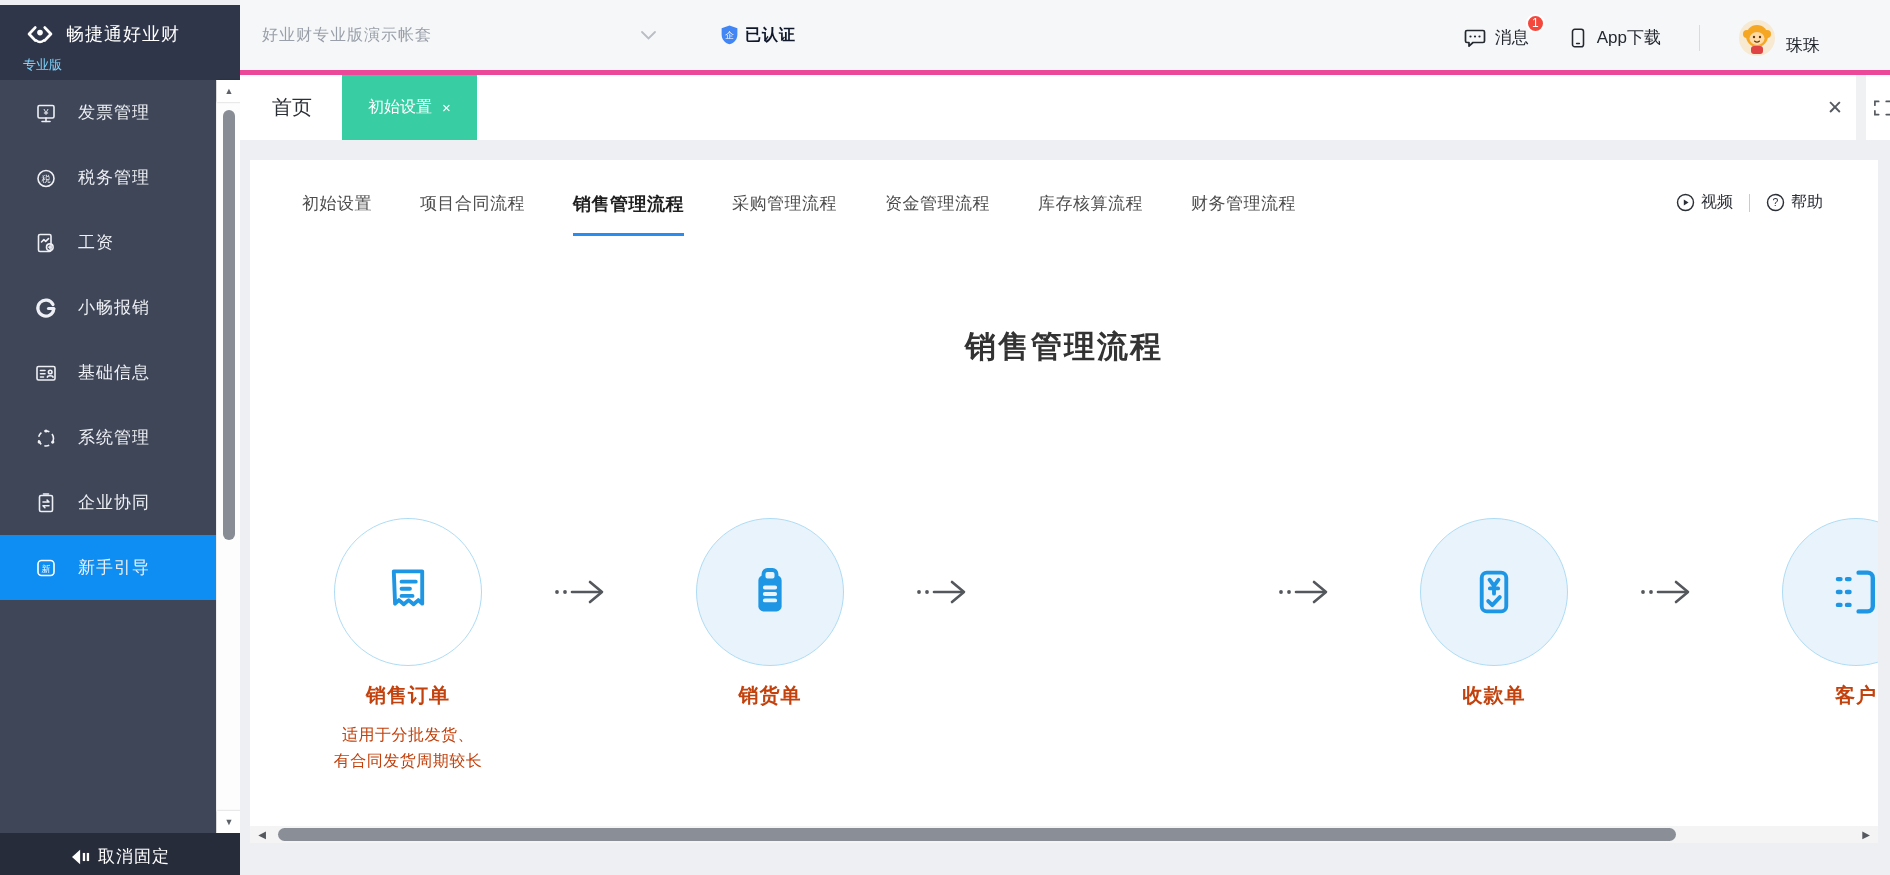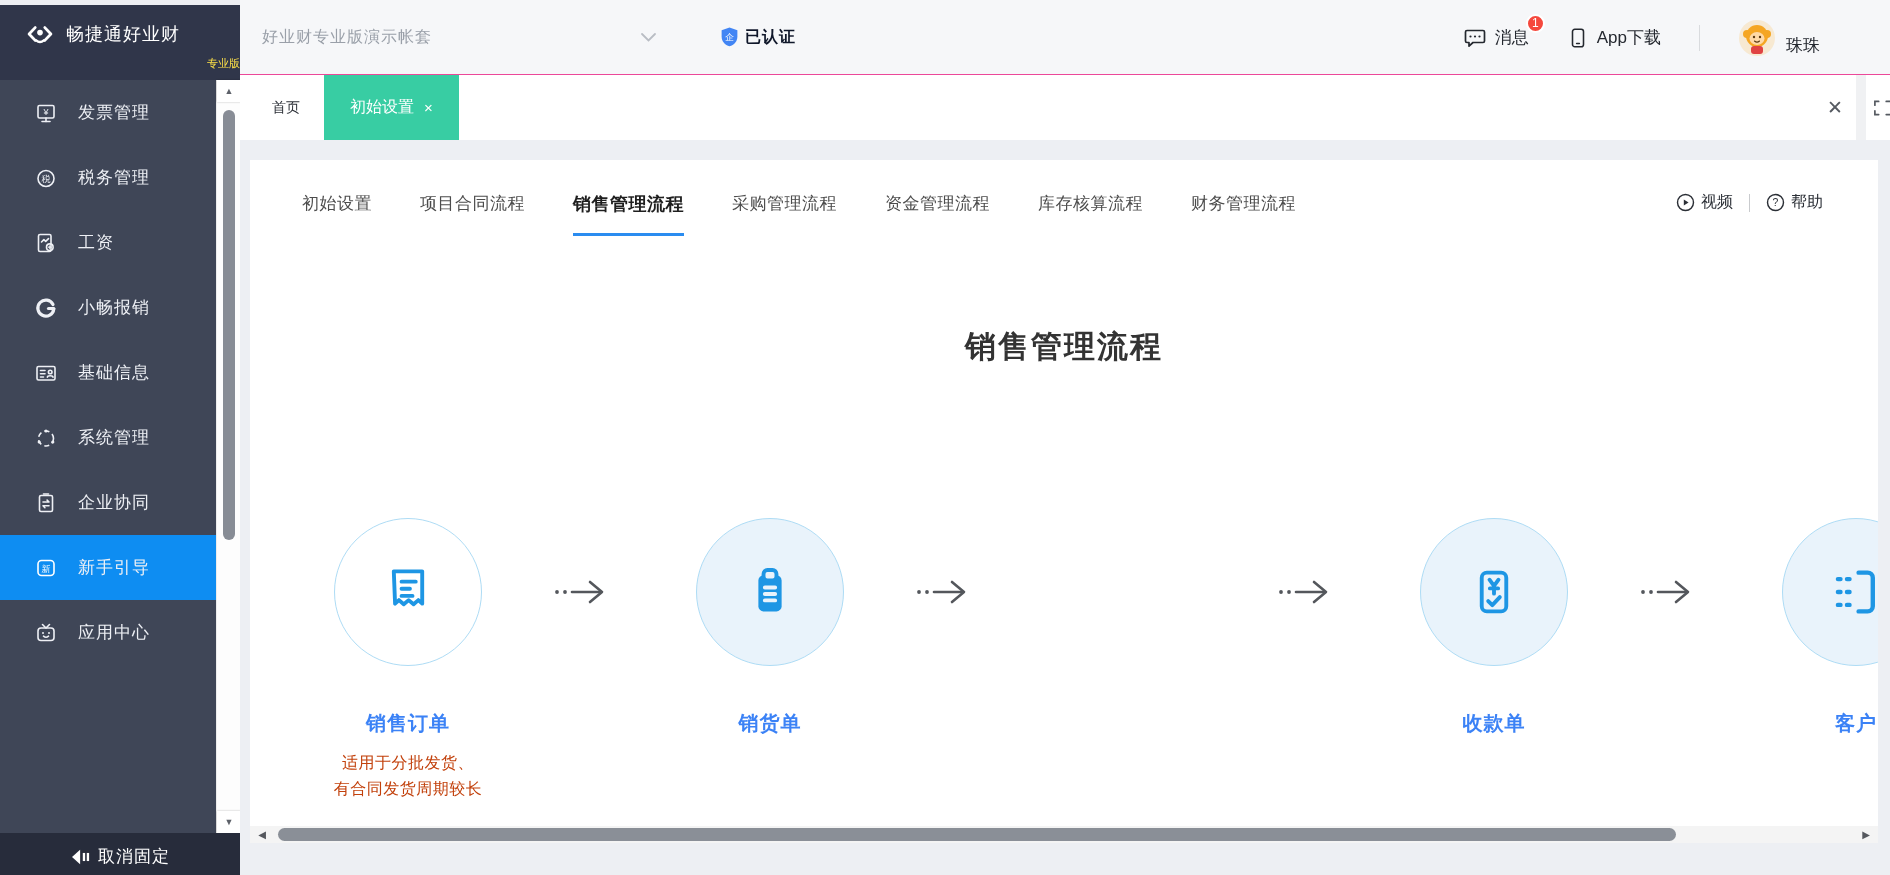--- a/index.html
+++ b/index.html
@@ -5,51 +5,51 @@
   * { margin:0; padding:0; box-sizing:border-box; }
   html,body { width:1890px; height:875px; overflow:hidden; }
   body { font-family:"Liberation Sans","DejaVu Sans",sans-serif; background:#edeff3; }
   .app { position:relative; width:1890px; height:875px; }
 
   
   .sidebar { position:absolute; left:0; top:5px; width:240px; height:875px; background:#3f4657; }
   .logo-area { position:relative; height:75px; background:#30364a; padding:12px 0 0 23px; }
   .logo-row { display:flex; align-items:center; gap:9px; }
   .brand-text { color:#fff; font-size:18px; letter-spacing:1px; }
-  .edition { color:#fde047; font-size:11px; margin-top:5px;text-align:right; }
+  .edition { color:#7dd3fc; font-size:13px; margin-top:5px; }
   .menu { position:absolute; left:0; top:75px; width:216px; }
   .menu-item { display:flex; align-items:center; height:65px; padding-left:34px; gap:20px; cursor:pointer; }
   .menu-item .mi-label { color:#eef0f5; font-size:17px; letter-spacing:1px; }
   .menu-item.active { background:#0e8df2; }
   .mi-icon { width:24px; height:24px; flex:0 0 24px; }
   .side-scrollbar { position:absolute; left:216px; top:75px; width:24px; height:753px; background:#fdfdfd; border-left:1px solid #ececec; }
   .sb-btn { position:absolute; left:0; width:24px; height:22px; background:#fff; color:#5d6169; font-size:9px; display:flex; align-items:center; justify-content:center; box-shadow:0 0 2px rgba(0,0,0,.25); cursor:pointer; }
   .sb-btn.up { top:0; }
   .sb-btn.down { bottom:0; }
   .sb-thumb { position:absolute; left:6px; top:30px; width:12px; height:430px; background:#878c95; border-radius:6px; cursor:pointer; }
   .collapse-bar { position:absolute; left:0; bottom:0; width:240px; height:47px; background:#272c3b; display:flex; align-items:center; justify-content:center; gap:6px; cursor:pointer; }
   .collapse-bar span { color:#fff; font-size:17px; letter-spacing:1px; }
 
   
   .main { position:absolute; left:240px; top:0; width:1650px; height:875px; }
-  .topbar { position:relative; height:75px; background:#f6f7f9; border-bottom:1px solid #ec4899; display:flex; align-items:center; }
+  .topbar { position:relative; height:75px; background:#f6f7f9; border-bottom:5px solid #ec4899; display:flex; align-items:center; }
   .account-select { display:flex; align-items:center; width:395px; margin-left:22px; cursor:pointer; }
   .account-text { color:#9aa0a9; font-size:16px; letter-spacing:1px; flex:1; }
   .verified { display:flex; align-items:center; gap:5px; margin-left:62px; cursor:pointer; }
   .verified-label { color:#0f172a; font-size:16px; font-weight:bold; letter-spacing:1px; }
   .topbar-right { position:absolute; right:70px; top:0; height:75px; display:flex; align-items:center; gap:38px; }
   .tb-link { display:flex; align-items:center; gap:8px; cursor:pointer; position:relative; }
   .tb-link span.lbl { color:#24282f; font-size:17px; }
   .msg-badge { position:absolute; top:-12px; right:-16px; min-width:19px; height:19px; background:#f5483d; border:2px solid #fff; border-radius:50%; color:#fff; font-size:12px; display:flex; align-items:center; justify-content:center; padding:0 3px; }
   .tb-divider { width:1px; height:26px; background:#d9dbde; }
   .user-chip { display:flex; align-items:center; gap:10px; cursor:pointer; }
   .user-chip span { color:#24282f; font-size:17px;margin-top:16px; }
 
   .tabbar { position:relative; height:65px; background:#fff; display:flex; align-items:stretch; }
-  .home-tab { display:flex; align-items:center; padding:0 24px 0 32px; color:#2b2f36; font-size:14px; cursor:pointer; }
+  .home-tab { display:flex; align-items:center; padding:0 30px 0 32px; color:#2b2f36; font-size:20px; cursor:pointer; }
   .active-tab { display:flex; align-items:center; gap:10px; background:#38cda3; color:#fff; padding:0 26px; font-size:16px; cursor:pointer; }
   .tab-close { color:#fff; font-size:15px; cursor:pointer; }
   .win-close { position:absolute; right:34px; top:0; height:65px; width:42px; display:flex; align-items:center; justify-content:center; color:#555a61; font-size:19px; cursor:pointer; background:#fff; }
   .win-gap { position:absolute; right:24px; top:0; height:65px; width:10px; background:#f0f1f3; }
   .win-expand { position:absolute; right:0; top:0; height:65px; width:24px; background:#fff; display:flex; align-items:center; padding-left:7px; cursor:pointer; }
 
   .content-bg { position:absolute; left:0; top:141px; width:1650px; height:734px; background:#edeff3; }
   .card { position:absolute; left:10px; top:19px; right:12px; bottom:32px; background:#fff; overflow:hidden; }
 
   .flow-tabs { position:relative; display:flex; gap:48px; padding:32px 0 0 52px; }
@@ -58,21 +58,21 @@
   .tab-actions { position:absolute; right:55px; top:32px; display:flex; align-items:center; gap:12px; }
   .tab-actions .act { display:flex; align-items:center; gap:6px; color:#2b2f36; font-size:16px; cursor:pointer; }
   .act-divider { width:1px; height:18px; background:#c9cbce; margin:0 4px; }
 
   .flow-title { position:absolute; left:0; top:166px; width:100%; text-align:center; font-size:31px; font-weight:600; color:#333; letter-spacing:2px; }
 
   .flow { position:absolute; left:0; top:350px; width:100%; height:330px; }
   .step { position:absolute; top:8px; width:300px; display:flex; flex-direction:column; align-items:center; }
   .circle { width:148px; height:148px; border-radius:50%; border:1px solid #aedcf5; background:#fff; display:flex; align-items:center; justify-content:center; }
   .circle.filled { background:#e9f3fb; }
-  .step-label { margin-top:44px; font-size:20px; font-weight:bold; color:#3b82f6; letter-spacing:1px; }
+  .step-label { margin-top:16px; font-size:20px; font-weight:bold; color:#c2410c; letter-spacing:1px; }
   .step-desc { margin-top:13px; font-size:16px; color:#c2410c; line-height:1.65; text-align:center; white-space:pre-line; letter-spacing:0.5px; }
   .arrow { position:absolute; top:69px; width:72px; height:26px; }
 
   .h-scrollbar { position:absolute; left:0; right:0; bottom:0; height:17px; background:#f4f4f4; }
   .hs-thumb { position:absolute; left:28px; top:2px; width:1398px; height:13px; background:#8a8f97; border-radius:7px; cursor:pointer; }
   .hs-btn { position:absolute; top:0; height:17px; width:20px; color:#55585e; font-size:10px; display:flex; align-items:center; justify-content:center; cursor:pointer; }
   .hs-btn.left { left:2px; }
   .hs-btn.right { right:2px; }
 </style>
 </head>
@@ -152,30 +152,20 @@
           <path d="M9 11h6l-1.9-1.9M15 14.8H9l1.9 1.9"></path>
         </svg>
         <span class="mi-label">企业协同</span>
       </div>
       <div class="menu-item active">
         <svg class="mi-icon" viewBox="0 0 24 24" fill="none" stroke="#fff" stroke-width="1.6">
           <rect x="4" y="4.5" width="16" height="15" rx="3.5"></rect>
           <text x="12" y="15.6" text-anchor="middle" font-size="9" fill="#fff" stroke="none">新</text>
         </svg>
         <span class="mi-label">新手引导</span>
-      </div>
-      <div class="menu-item">
-        <svg class="mi-icon" viewBox="0 0 24 24" fill="none" stroke="#eef0f5" stroke-width="1.6" stroke-linecap="round" stroke-linejoin="round">
-          <rect x="4" y="7" width="16" height="12.5" rx="3"></rect>
-            <path d="M8.5 3.5L12 7l3.5-3.5"></path>
-          <circle cx="9" cy="12" r="1" fill="#eef0f5" stroke="none"></circle>
-            <circle cx="15" cy="12" r="1" fill="#eef0f5" stroke="none"></circle>
-          <path d="M9.5 15.2c1.5 1.3 3.5 1.3 5 0"></path>
-        </svg>
-        <span class="mi-label">应用中心</span>
       </div>
     </nav>
 
     <div class="side-scrollbar">
       <div class="sb-btn up">▲</div>
       <div class="sb-thumb"></div>
       <div class="sb-btn down">▼</div>
     </div>
 
     <div class="collapse-bar">

